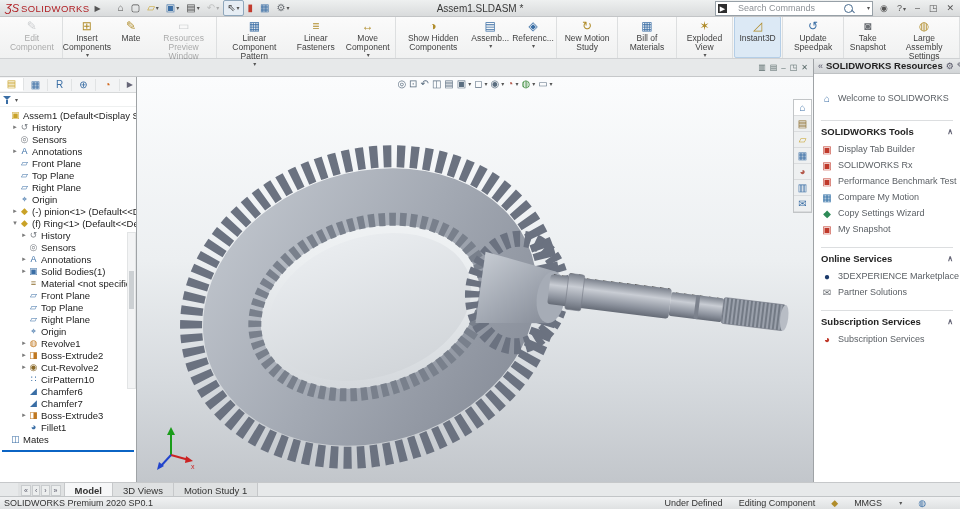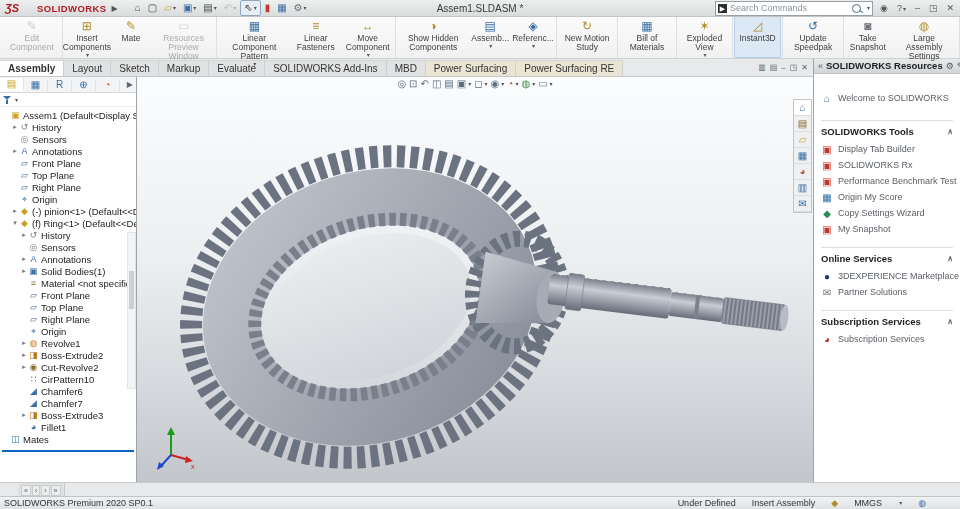--- a/index.html
+++ b/index.html
@@ -2,33 +2,33 @@
 <html><head>
 <meta charset="utf-8">
 <style>
   html,body{margin:0;padding:0}
   body{width:960px;height:509px;overflow:hidden;position:relative;
        font-family:"Liberation Sans",sans-serif;font-size:10px;color:#333;background:#e9ebec}
   
   #titlebar{position:absolute;top:0;left:0;right:0;height:16px;
     background:linear-gradient(#eef0f0,#d9dbdc);border-bottom:1px solid #c3c5c7;
     display:flex;align-items:center;z-index:9}
-  .logo{display:flex;align-items:flex-end;gap:18px;padding:0 5px;font-weight:bold;white-space:nowrap}
+  .logo{display:flex;align-items:flex-end;gap:2px;padding:0 5px;font-weight:normal;white-space:nowrap}
   .logo .mark{color:#b01e23;font-style:italic;font-size:11px}
   .logo .word{color:#b01e23;font-size:9.5px;letter-spacing:.4px}
   .logo-arrow{font-size:8px;color:#555;margin:0 4px 0 0}
   .qa{display:flex;align-items:center;gap:1px;margin-left:10px}
   .qa-btn{display:flex;align-items:center;padding:0 3px;height:14px;border-radius:2px}
   .qa-btn.boxed{border:1px solid #8fa7bc;background:#e6edf4}
   .qa-btn.disabled{opacity:.4}
   .caret{font-size:6px;color:#555;margin-left:1px;line-height:6px}
   .qa-ic{font-size:10px;line-height:10px}
   .doc-title{position:absolute;left:50%;transform:translateX(-50%);font-size:10px;color:#3a3a3a}
   .tb-right{margin-left:auto;display:flex;align-items:center;gap:5px;padding-right:4px}
-  .searchbox{display:flex;align-items:center;background:#fff;border:1px solid #97a0a7;height:13px;width:152px;padding:0 2px;gap:3px}
+  .searchbox{display:flex;align-items:center;background:#fff;border:1px solid #97a0a7;height:13px;width:152px;padding:0 2px;gap:11px}
   .searchbox .si{width:9px;height:9px;background:#2e2e2e;color:#fff;font-size:7px;line-height:9px;text-align:center;flex:none}
   .searchbox .ph{color:#8d9297;font-size:9px;flex:1;white-space:nowrap;overflow:hidden}
   .mag{width:7px;height:7px;border:1.4px solid #4a6d90;border-radius:50%;position:relative;flex:none;margin-right:2px}
   .mag::after{content:"";position:absolute;width:4px;height:1.4px;background:#4a6d90;transform:rotate(45deg);right:-3px;bottom:-1px}
   .tb-ic{font-size:9px;color:#555;padding:0 2px}
   
   #ribbon{position:absolute;top:16px;left:0;right:0;height:42px;
     background:linear-gradient(#fbfbfb,#f0f1f1);border-bottom:1px solid #cfd1d3;
     display:flex;align-items:stretch;padding-left:2px;z-index:8}
   .rgroup{display:flex;align-items:stretch;border-right:1px solid #dddfe0;padding:0 1px}
@@ -260,31 +260,20 @@
         <div class="rlb">Take Snapshot</div>
       </div>
       <div class="rbtn">
         <span class="ric" style="color: rgb(176, 140, 42);">◍</span>
         <div class="rlb">Large Assembly Settings</div>
       </div>
     </div>
   </div>
 
 <div id="tabrow">
-  <span id="cmd-tabs" style="display:flex">
-      <div class="ctab active">Assembly</div>
-      <div class="ctab">Layout</div>
-      <div class="ctab">Sketch</div>
-      <div class="ctab">Markup</div>
-      <div class="ctab">Evaluate</div>
-      <div class="ctab">SOLIDWORKS Add-Ins</div>
-      <div class="ctab">MBD</div>
-      <div class="ctab addin">Power Surfacing</div>
-      <div class="ctab addin">Power Surfacing RE</div>
-    </span>
   <span class="tabrow-right" id="tab-win-controls">
       <span><span class="qa-ic" style="color: rgb(85, 102, 102);">▥</span></span>
       <span><span class="qa-ic" style="color: rgb(85, 102, 102);">▤</span></span>
       <span><span class="qa-ic" style="color: rgb(85, 102, 102);">–</span></span>
       <span><span class="qa-ic" style="color: rgb(85, 102, 102);">◳</span></span>
       <span><span class="qa-ic" style="color: rgb(85, 102, 102);">✕</span></span>
     </span>
 </div>
 
 <div id="fm-panel">
@@ -571,21 +560,21 @@
       <div class="tp-item">
         <span class="tpic" style="color: rgb(192, 57, 43);">▣</span>
         <span>SOLIDWORKS Rx</span>
       </div>
       <div class="tp-item">
         <span class="tpic" style="color: rgb(192, 57, 43);">▣</span>
         <span>Performance Benchmark Test</span>
       </div>
       <div class="tp-item">
         <span class="tpic" style="color: rgb(46, 109, 164);">▦</span>
-        <span>Origin My Score</span>
+        <span>Compare My Motion</span>
       </div>
       <div class="tp-item">
         <span class="tpic" style="color: rgb(46, 139, 87);">◆</span>
         <span>Copy Settings Wizard</span>
       </div>
       <div class="tp-item">
         <span class="tpic" style="color: rgb(192, 57, 43);">▣</span>
         <span>My Snapshot</span>
       </div>
       <div class="tp-sep"></div>
@@ -636,25 +625,30 @@
     </div>
   </div>
 
 <div id="sheetbar">
   <span class="sb-nav" id="sb-nav">
       <span>«</span>
       <span>‹</span>
       <span>›</span>
       <span>»</span>
     </span>
+  <span id="sheet-tabs" style="display:flex">
+      <div class="stab active">Model</div>
+      <div class="stab">3D Views</div>
+      <div class="stab">Motion Study 1</div>
+    </span>
 </div>
 
 <div id="statusbar">
   <span>SOLIDWORKS Premium 2020 SP0.1</span>
   <span class="sb-right" id="sb-right">
       <span>Under Defined</span>
-      <span>Insert Assembly</span>
+      <span>Editing Component</span>
       <span class="sic" style="color: rgb(176, 140, 42);">◆</span>
       <span>MMGS</span>
       <span class="caret">▾</span>
       <span class="sic" style="color: rgb(58, 110, 165);">◍</span>
     </span>
 </div>
 
 </body></html>

